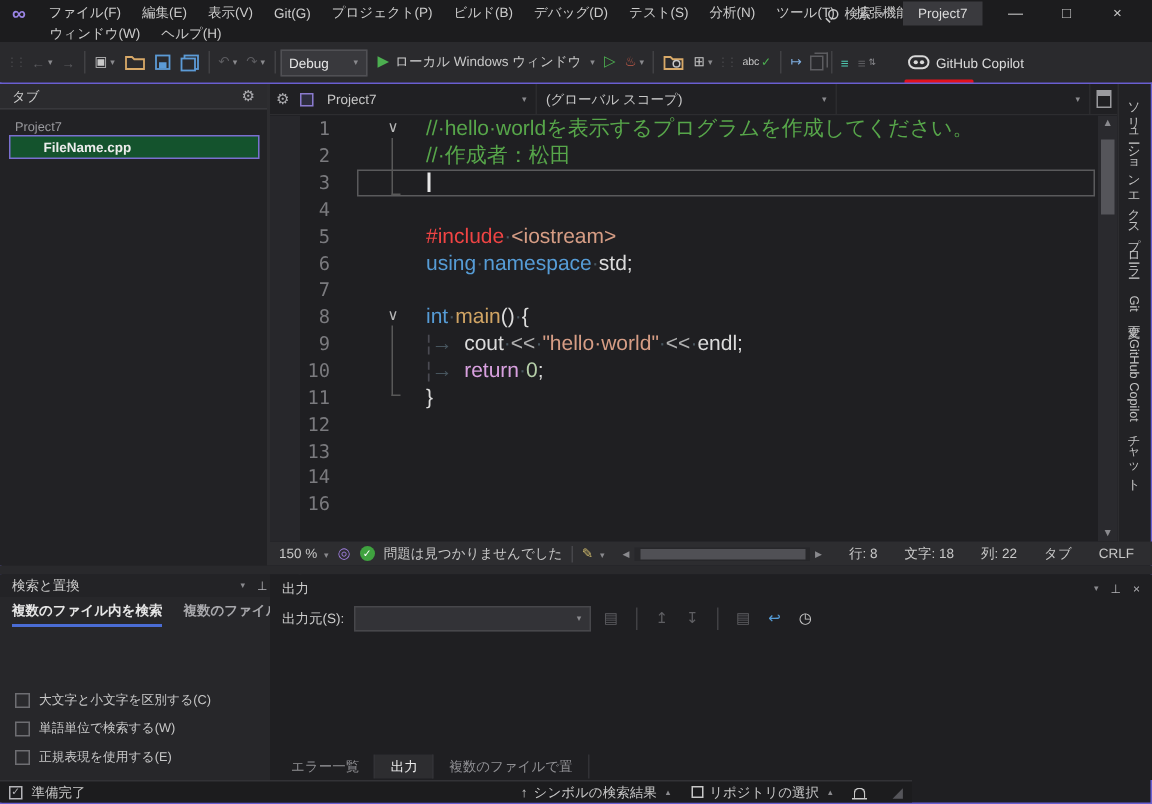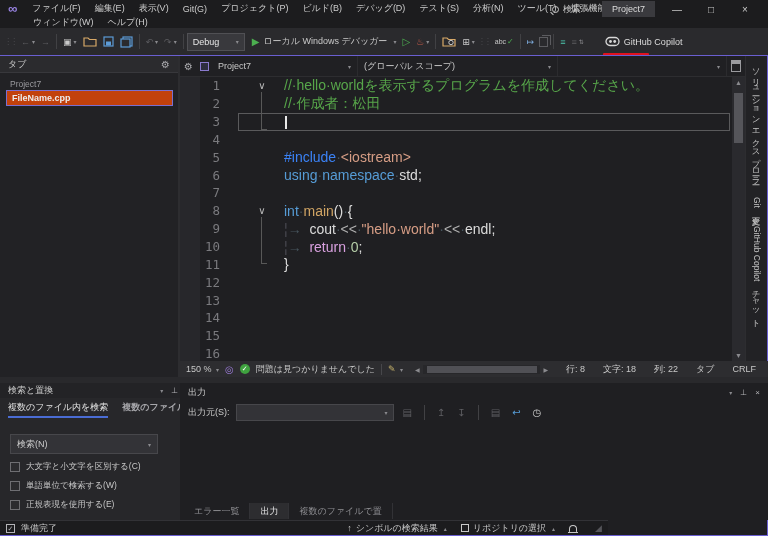--- a/index.html
+++ b/index.html
@@ -39,22 +39,22 @@
   #copilot-btn{position:relative;display:flex;align-items:center;gap:4px;padding:0 4px;margin-left:14px;flex:none;color:#DCDCDC;}
   #copilot-underline{position:absolute;left:2px;top:17px;width:46px;height:3px;background:#E1121E;border-radius:1px;}
   
   #accent-line{left:0;top:55px;width:768px;height:1px;background:#6A5FD1;}
   
   #left-panel{left:0;top:56px;width:180px;height:321px;background:#222225;border-right:2px solid #2D2D30;}
   #tabs-header{position:absolute;left:0;top:0;width:100%;height:17px;background:#2B2B2E;border-bottom:1px solid #38383C;
     display:flex;align-items:center;color:#CCCCCC;font-size:9px;padding:0 8px;}
   #tabs-header .gear{margin-left:auto;color:#ABABAF;font-size:10px;}
   #tab-group-label{position:absolute;left:10px;top:23px;font-size:8.5px;color:#9A9A9E;}
-  #file-tab{position:absolute;left:6px;top:34px;width:167px;height:16px;border:1px solid #7A6FD0;background:#c2410c;
-    display:flex;align-items:center;padding:0 5px;color:#ECECEC;font-size:9px;font-weight:bold;}
+  #file-tab{position:absolute;left:6px;top:34px;width:167px;height:16px;border:1px solid #7A6FD0;background:#14532d;
+    display:flex;align-items:center;padding:0 22px;color:#ECECEC;font-size:9px;font-weight:bold;}
   
   #editor-nav{left:180px;top:56px;width:565px;height:21px;background:#202023;border-bottom:1px solid #2D2D30;
     display:flex;align-items:center;font-size:9px;color:#C8C8C8;}
   #editor-nav .gear{color:#ABABAF;font-size:10px;padding:0 4px;}
   .proj-ic{width:9px;height:9px;border:1px solid #8A7ACD;background:#2D2D3E;margin:0 3px;flex:none;}
   .navdd{height:100%;display:flex;align-items:center;padding:0 6px;border-right:1px solid #2B2B2E;}
   .navdd .cv{margin-left:auto;}
   #nav-dd1{width:146px;}
   #nav-dd2{width:200px;}
   #nav-dd3{flex:1;}
@@ -63,21 +63,21 @@
   #editor-code{left:180px;top:77px;width:565px;height:284px;background:#1F1F22;overflow:hidden;}
   #editor-code::before{content:'';position:absolute;left:0;top:0;width:20px;height:100%;background:#27272B;}
   .code-line{position:relative;display:flex;height:17.85px;align-items:center;}
   .ln{width:60px;flex:none;text-align:right;padding-right:20px;color:#7A7A7E;
     font-family:"DejaVu Sans Mono",monospace;font-size:12.5px;}
   .fold{width:44px;flex:none;text-align:center;color:#B8B8B8;font-size:10px;}
   .codetx{white-space:pre;font-family:"DejaVu Sans Mono",monospace;font-size:14px;}
   .code-line.current::after{content:'';position:absolute;left:58px;right:15px;top:0;bottom:0;border:1px solid #5A5A5C;}
   .tk.cm{color:#57A64A}.tk.kw{color:#569CD6}.tk.ret{color:#D8A0DF}.tk.fn{color:#D0A464}
   .tk.str{color:#D69D85}.tk.num{color:#B5CEA8}.tk.pl{color:#DCDCDC}.tk.op{color:#B0B0B0}
-  .tk.ws{color:#47555E}.tk.gd{color:#4A4A52}.tk.pp{color:#3b82f6}
+  .tk.ws{color:#47555E}.tk.gd{color:#4A4A52}.tk.pp{color:#ef4444}
   .caret{display:inline-block;width:2px;height:13px;background:#E8E8E8;vertical-align:middle;margin-left:1px;}
   .cbr{position:absolute;left:81px;width:6px;border-left:1px solid #585858;border-bottom:1px solid #585858;}
   #bracket-1{top:15px;height:38px;}
   #bracket-2{top:140px;height:47px;}
   #editor-vsb{position:absolute;right:0;top:0;width:13px;height:100%;background:#2A2A2E;}
   #editor-vsb .up{position:absolute;top:2px;left:0;width:13px;text-align:center;color:#8A8A8E;font-size:7px;}
   #editor-vsb .down{position:absolute;bottom:2px;left:0;width:13px;text-align:center;color:#8A8A8E;font-size:7px;}
   #editor-vsb .thumb{position:absolute;left:2px;top:16px;width:9px;height:50px;background:#55555A;}
   
   #right-strip{left:745px;top:56px;width:22px;height:305px;background:#222225;border-left:1px solid #2D2D30;
@@ -98,21 +98,21 @@
   .stat{white-space:nowrap;padding:0 6px;}
   
   #h-splitter{left:0;top:377px;width:768px;height:6px;background:#29292C;}
   
   #find-panel{left:0;top:383px;width:201px;height:137px;background:#27272A;border-right:2px solid #2D2D30;}
   #find-title{position:absolute;left:0;top:0;width:100%;height:15px;display:flex;align-items:center;
     padding:0 8px;color:#CCCCCC;font-size:9px;background:#232326;}
   .panel-ics{margin-left:auto;display:flex;gap:8px;color:#B4B4B8;font-size:8px;align-items:center;}
   #find-tabs{position:absolute;left:0;top:15px;width:100%;height:20px;display:flex;align-items:flex-start;
     padding:3px 0 0 8px;white-space:nowrap;overflow:hidden;font-size:9px;}
-  #find-tab-active{color:#E6E6E6;font-weight:normal;position:relative;padding-bottom:4px;}
+  #find-tab-active{color:#E6E6E6;font-weight:bold;position:relative;padding-bottom:4px;}
   #find-tab-active::after{content:'';position:absolute;left:0;right:0;bottom:0;height:2px;background:#4A6CD4;}
   #find-tab-inactive{color:#A8A8AC;margin-left:14px;font-weight:bold;}
   #find-search{position:absolute;left:10px;top:51px;width:148px;height:20px;background:#333337;border:1px solid #47474B;
     display:flex;align-items:center;padding:0 6px;color:#CCCCCC;font-size:9px;}
   #find-search .cv{margin-left:auto;}
   #find-options{position:absolute;left:10px;top:78px;display:flex;flex-direction:column;gap:7px;}
   .optrow{display:flex;align-items:center;gap:6px;color:#C8C8C8;font-size:8.5px;white-space:nowrap;}
   .cbx{width:10px;height:10px;border:1px solid #6E6E72;background:#2B2B2E;flex:none;}
   #find-vsb{position:absolute;right:2px;top:38px;width:11px;height:96px;background:#232326;}
   #find-vsb .up{position:absolute;top:1px;width:100%;text-align:center;font-size:6px;color:#8A8A8E;}
@@ -219,21 +219,21 @@
         <span>↷</span>
         <span class="cv">▾</span>
       </span>
     <span class="tsep"></span>
     <span class="combo" style="width:58px;">
       <span>Debug</span>
         <span class="cv">▾</span>
     </span>
     <span class="tic" style="gap:4px;margin-left:4px;">
       <span class="play">▶</span>
-      <span>ローカル Windows デバッガー</span>
+      <span>ローカル Windows ウィンドウ</span>
       <span class="cv">▾</span>
     </span>
     <span class="tic play">▷</span>
     <span class="tic" style="color:#C05A48;">
         <span>♨</span>
         <span class="cv">▾</span>
       </span>
     <span class="tsep"></span>
     <span class="tic">
       <svg width="14" height="11">
@@ -361,25 +361,20 @@
           <span class="fold"></span>
           <span class="codetx"></span>
         </div>
         <div class="code-line">
           <span class="ln">13</span>
           <span class="fold"></span>
           <span class="codetx"></span>
         </div>
         <div class="code-line">
           <span class="ln">14</span>
-          <span class="fold"></span>
-          <span class="codetx"></span>
-        </div>
-        <div class="code-line">
-          <span class="ln">15</span>
           <span class="fold"></span>
           <span class="codetx"></span>
         </div>
         <div class="code-line">
           <span class="ln">16</span>
           <span class="fold"></span>
           <span class="codetx"></span>
         </div>
       </div>
     <div class="cbr" id="bracket-1"></div>
@@ -426,24 +421,20 @@
       <span class="panel-ics">
         <span class="cv">▾</span>
         <span>⊥</span>
         <span>×</span>
       </span>
     </div>
     <div id="find-tabs">
       <span id="find-tab-active">複数のファイル内を検索</span>
       <span id="find-tab-inactive">複数のファイルで置</span>
     </div>
-    <div id="find-search">
-      <span>検索(N)</span>
-      <span class="cv">▾</span>
-    </div>
     <div id="find-options">
         <div class="optrow">
           <span class="cbx"></span>
           <span>大文字と小文字を区別する(C)</span>
         </div>
         <div class="optrow">
           <span class="cbx"></span>
           <span>単語単位で検索する(W)</span>
         </div>
         <div class="optrow">

